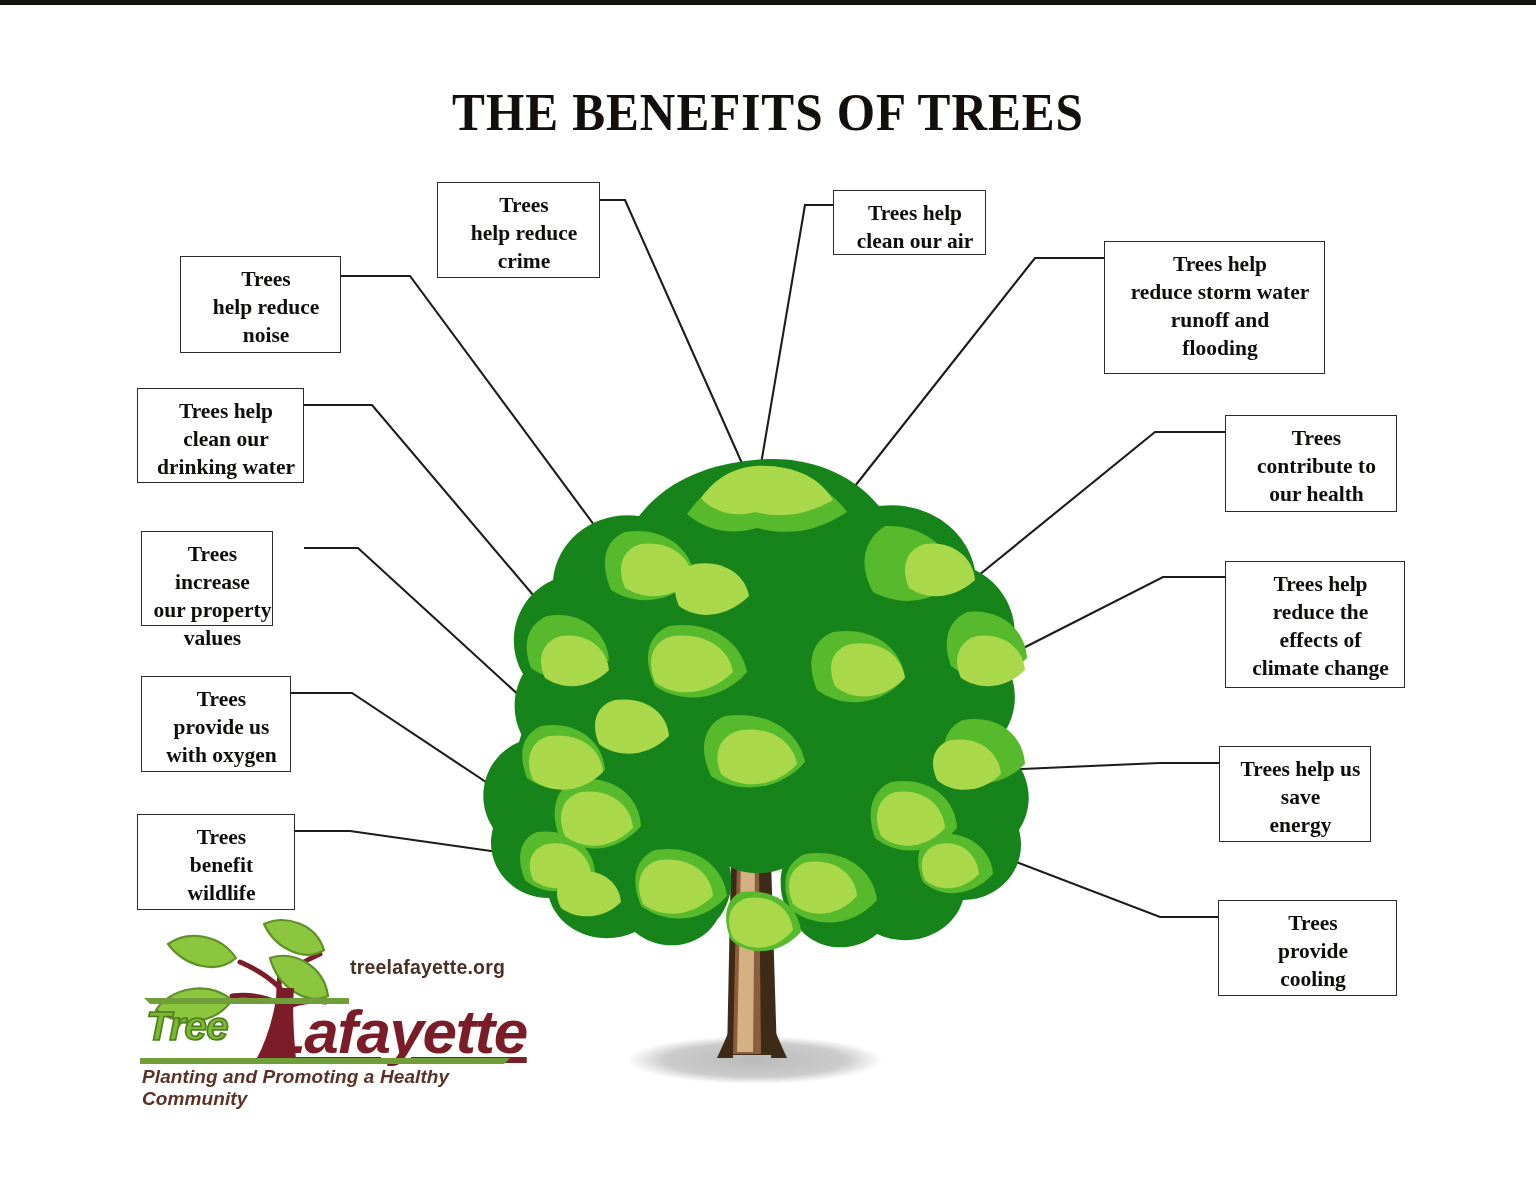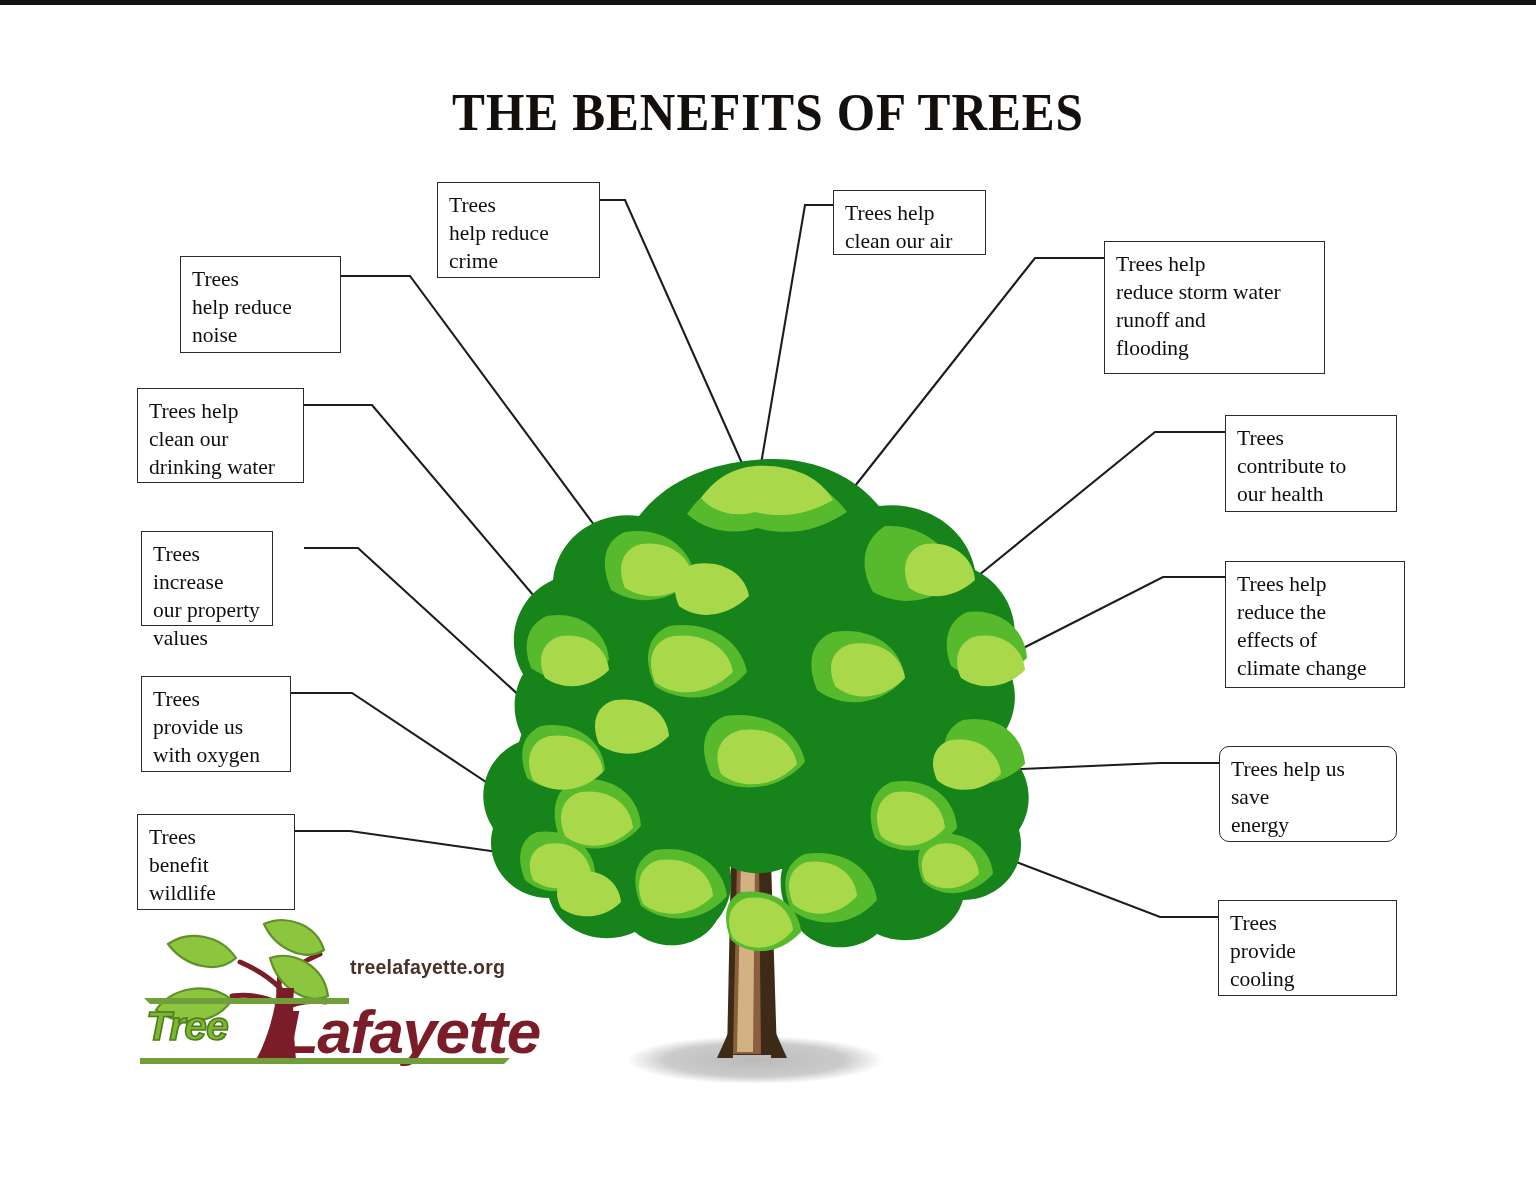--- a/index.html
+++ b/index.html
@@ -24,27 +24,28 @@
   #lines{position:absolute;left:0;top:0;width:1536px;height:1187px;}
 
   
   #tree{position:absolute;left:455px;top:440px;width:600px;height:660px;}
 
   .box{
     position:absolute;
     border:1.6px solid #2b2b2b;
     background:#ffffff;
     box-sizing:border-box;
-    font-weight:normal;
+    font-weight:bold;
     color:#100e0c;
     font-size:21.5px;
     line-height:1.30;
     padding:9px 0 6px 11px;
     white-space:pre-line;
     font-family:"Liberation Serif","DejaVu Serif",serif;
+    text-align:center;
   }
 
   
   #logo{position:absolute;left:128px;top:918px;width:400px;height:185px;}
   #logo .url{
     position:absolute;left:222px;top:38px;
     font-family:"Liberation Sans","DejaVu Sans",sans-serif;
     font-weight:bold;font-size:19.5px;color:#4a3026;
     letter-spacing:0.2px;
   }
@@ -60,24 +61,24 @@
   }
   #logo .word-tree{
     position:absolute;left:18px;top:85px;
     font-family:"Liberation Sans","DejaVu Sans",sans-serif;
     font-style:italic;font-weight:bold;font-size:41px;
     color:#7ab832;
     -webkit-text-stroke:1.6px #4d7a1c;
     letter-spacing:-1px;
   }
   #logo .word-laf{
-    position:absolute;left:153px;top:78px;
+    position:absolute;left:140px;top:78px;
     font-family:"Liberation Sans","DejaVu Sans",sans-serif;
     font-style:italic;font-weight:bold;font-size:62px;
-    color:#7b1d28;letter-spacing:-1.5px;
+    color:#7b1d28;letter-spacing:-1.5px;text-decoration:underline;
   }
   #logo .tagline{
     position:absolute;left:14px;top:148px;width:390px;
     font-family:"Liberation Sans","DejaVu Sans",sans-serif;
     font-style:italic;font-weight:bold;font-size:19px;color:#5b3026;
     letter-spacing:0.1px;
   }
   #logo svg{position:absolute;left:0;top:0;}
 </style>
 </head>
@@ -274,21 +275,21 @@
 
   <div class="box" style="left:1225px;top:415px;width:172px;height:97px;">Trees
 contribute to
 our  health</div>
 
   <div class="box" style="left:1225px;top:561px;width:180px;height:127px;">Trees help
 reduce the
 effects of
 climate change</div>
 
-  <div class="box" style="left:1219px;top:746px;width:178px;height:96px;border-radius:10px;">Trees help us
+  <div class="box" style="left:1219px;top:746px;width:152px;height:96px;">Trees help us
 save
 energy</div>
 
   <div class="box" style="left:1218px;top:900px;width:179px;height:96px;">Trees
 provide
 cooling</div>
 
   <div id="logo">
 
     <svg width="400" height="185" viewBox="0 0 400 185">
@@ -309,15 +310,16 @@
       </g>
 
       <path d="M150 70 C146 96 140 120 128 142 L168 142 C166 118 164 94 166 70 Z" fill="#7b1d28"></path>
     </svg>
 
     <div class="url">treelafayette.org</div>
     <div class="rule-top"></div>
     <div class="word-tree">Tree</div>
     <div class="word-laf">Lafayette</div>
     <div class="rule-bot"></div>
+    <div class="tagline">Planting and Promoting a Healthy Community</div>
   </div>
 
 </div>
 
 </body></html>

